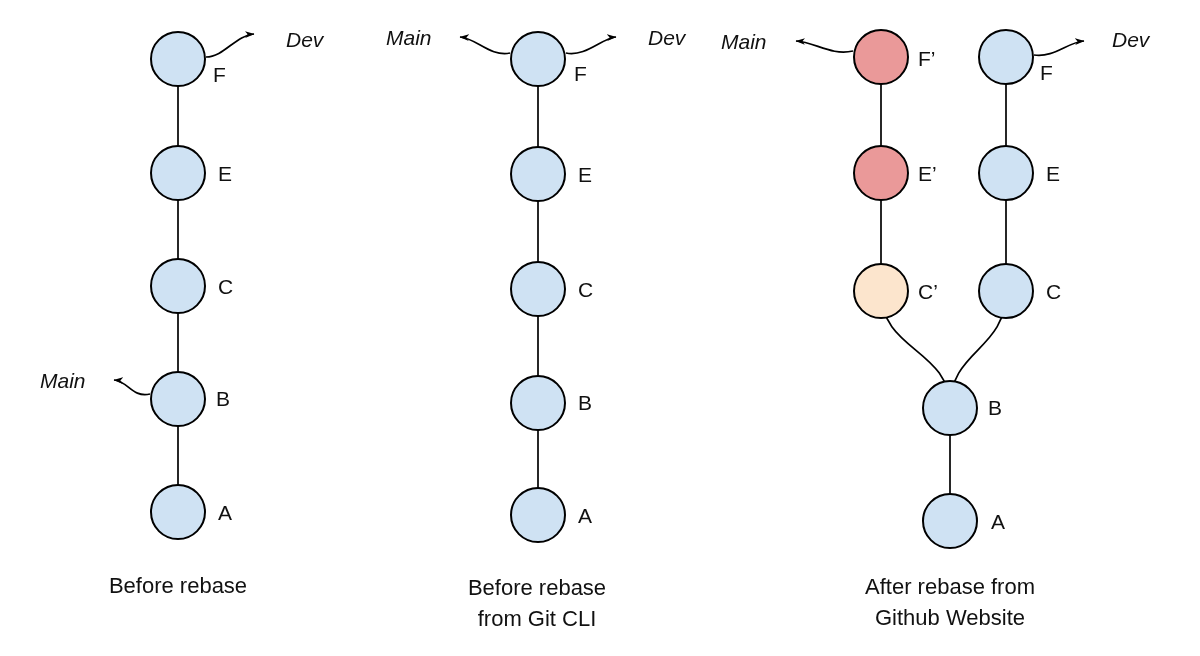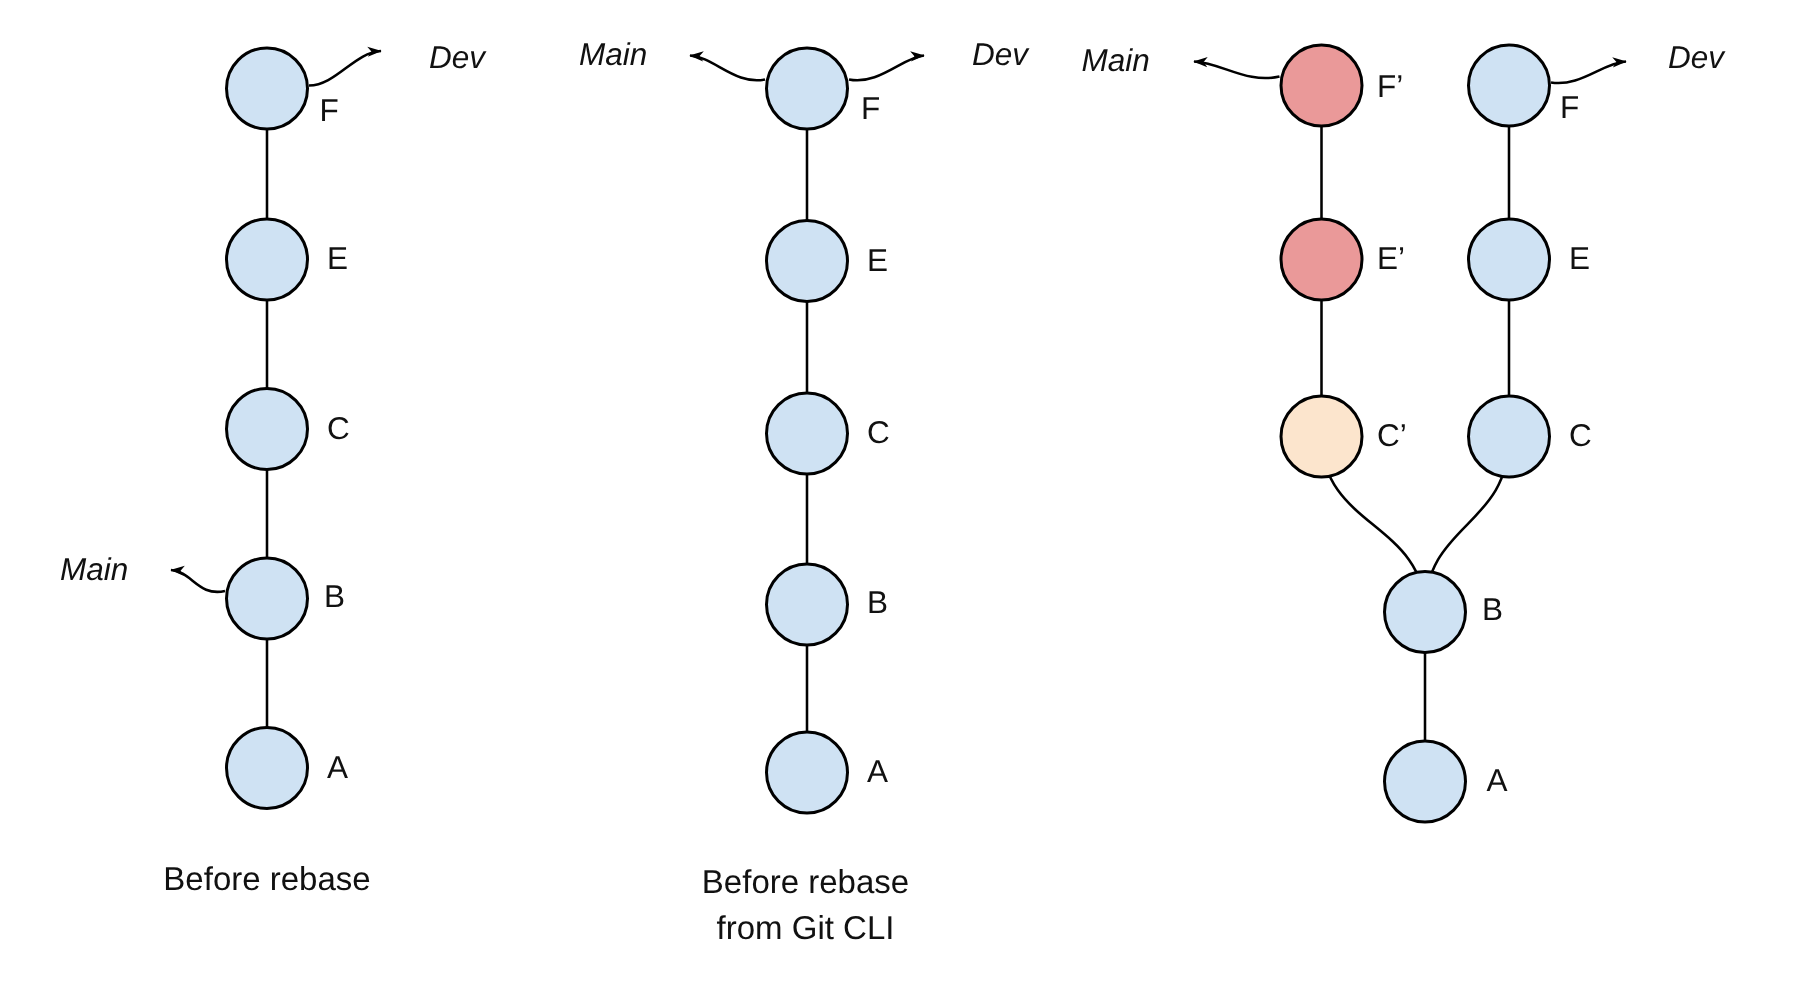--- a/index.html
+++ b/index.html
@@ -125,14 +125,16 @@
   <span class="node-label" style="left:918px;top:291px">C’</span>
   <span class="node-label" style="left:1040px;top:72px">F</span>
   <span class="node-label" style="left:1046px;top:173px">E</span>
   <span class="node-label" style="left:1046px;top:291px">C</span>
   <span class="node-label" style="left:988px;top:407px">B</span>
   <span class="node-label" style="left:991px;top:521px">A</span>
 
   <span class="branch-label" style="left:721px;top:41px">Main</span>
   <span class="branch-label" style="left:1112px;top:39px">Dev</span>
 
+  <div class="caption" style="left:950px;top:571px">After rebase from
+Github Website</div>
 
 </div>
 
 </body></html>

